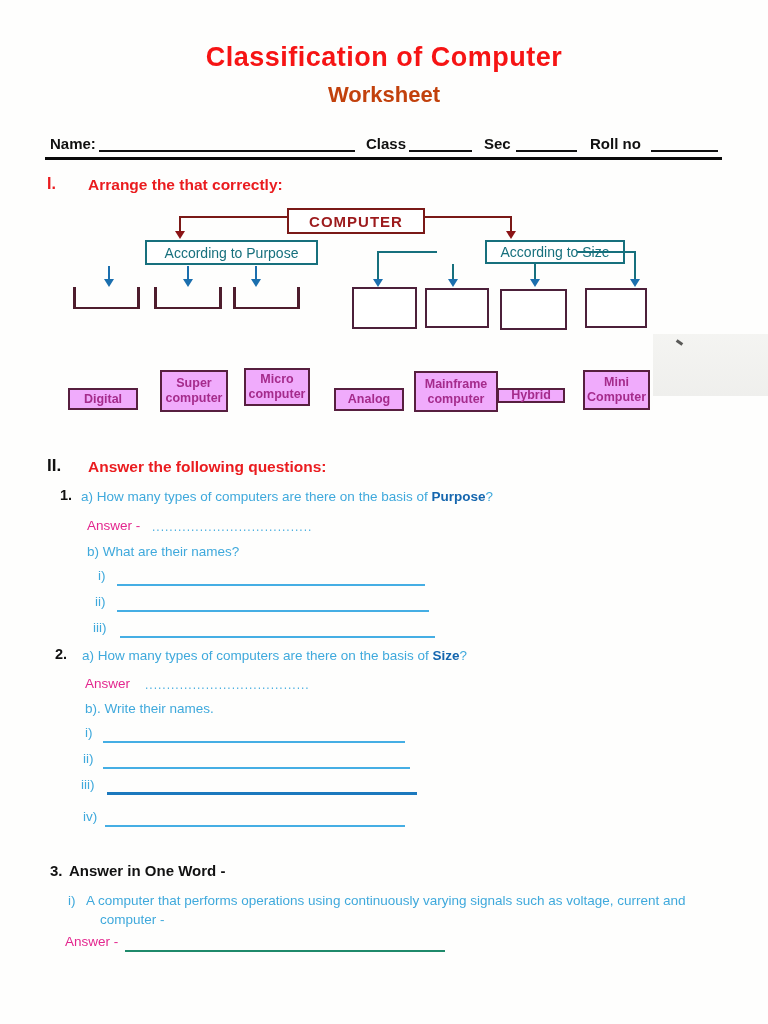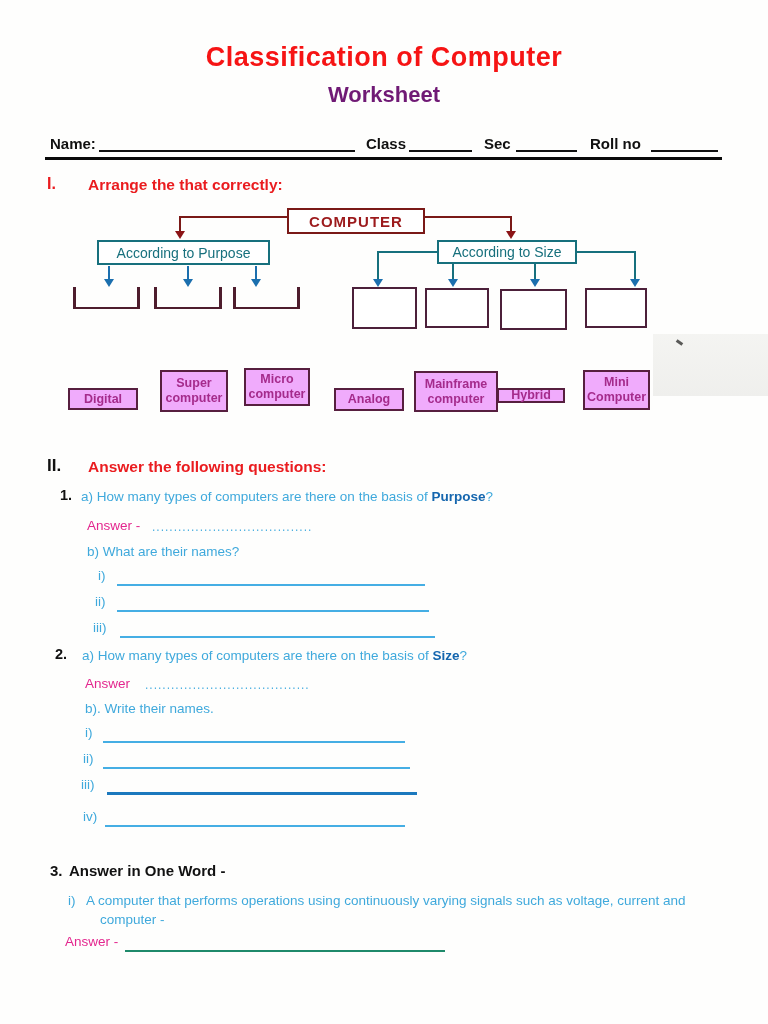--- a/index.html
+++ b/index.html
@@ -19,21 +19,21 @@
   .title1 {
     top: 42px; left: 0; width: 100%;
     text-align: center;
     font-size: 27px; font-weight: bold;
     color: #f61414; letter-spacing: 0.5px;
   }
   .title2 {
     top: 82px; left: 0; width: 100%;
     text-align: center;
     font-size: 22px; font-weight: bold;
-    color: #701a75;
+    color: #c2410c;
   }
 
   
   .hdr-label { top: 135px; font-size: 15px; font-weight: bold; color: #111; }
   .hdr-blank { top: 136px; height: 16px; border-bottom: 2px solid #111; }
   .hdr-rule { left: 45px; top: 157px; width: 677px; border-top: 3px solid #0a0a0a; }
 
   
   .sec-num { font-weight: bold; color: #111; }
   .sec-red { font-weight: bold; color: #ea1c1f; }
@@ -43,20 +43,21 @@
     border: 2px solid #7a1917; color: #9c1a1c;
     font-weight: bold; font-size: 15px; letter-spacing: 1px;
     display: flex; align-items: center; justify-content: center;
     background: #fff;
   }
   .box-teal {
     border: 2px solid #17707d; color: #17707d;
     font-size: 14px;
     display: flex; align-items: center; justify-content: center;
     background: #fff;
+    margin-left: 48px;
   }
   .line-maroon { background: #7a1917; }
   .line-blue { background: #1b6fae; }
   .line-teal { background: #17707d; }
   .ah-down {
     width: 0; height: 0;
     border-left: 5px solid transparent;
     border-right: 5px solid transparent;
     border-top: 8px solid #8b1416;
   }

